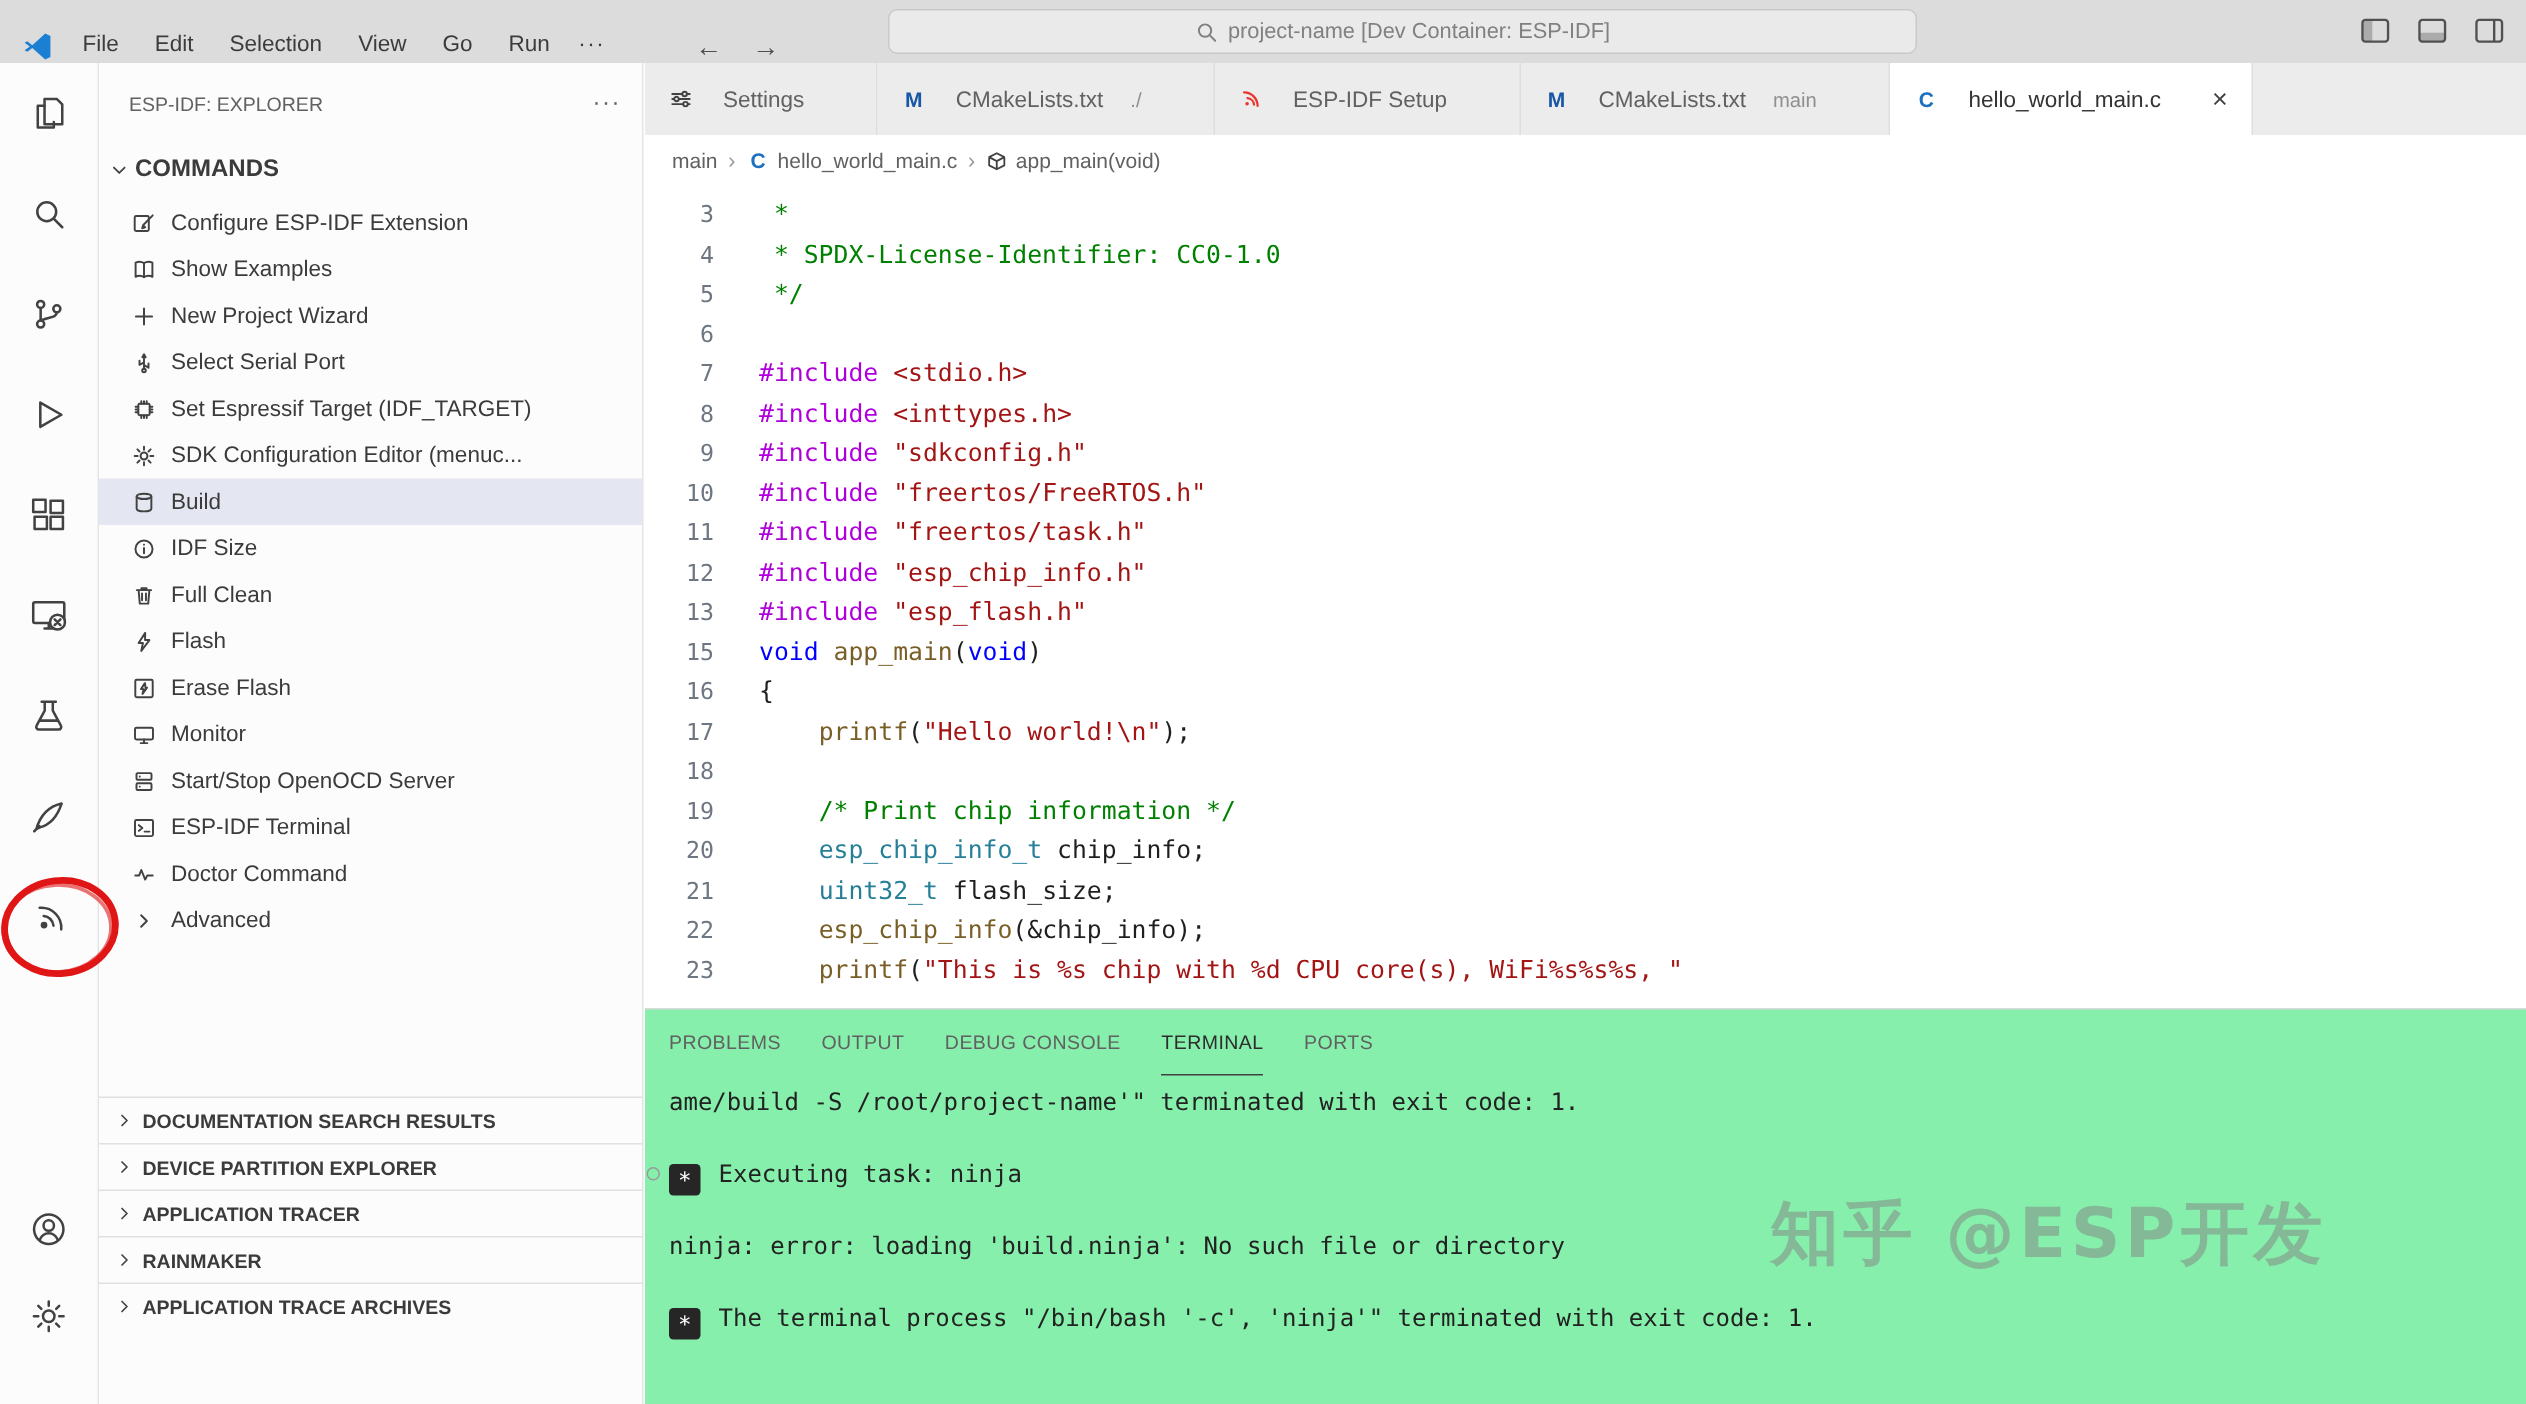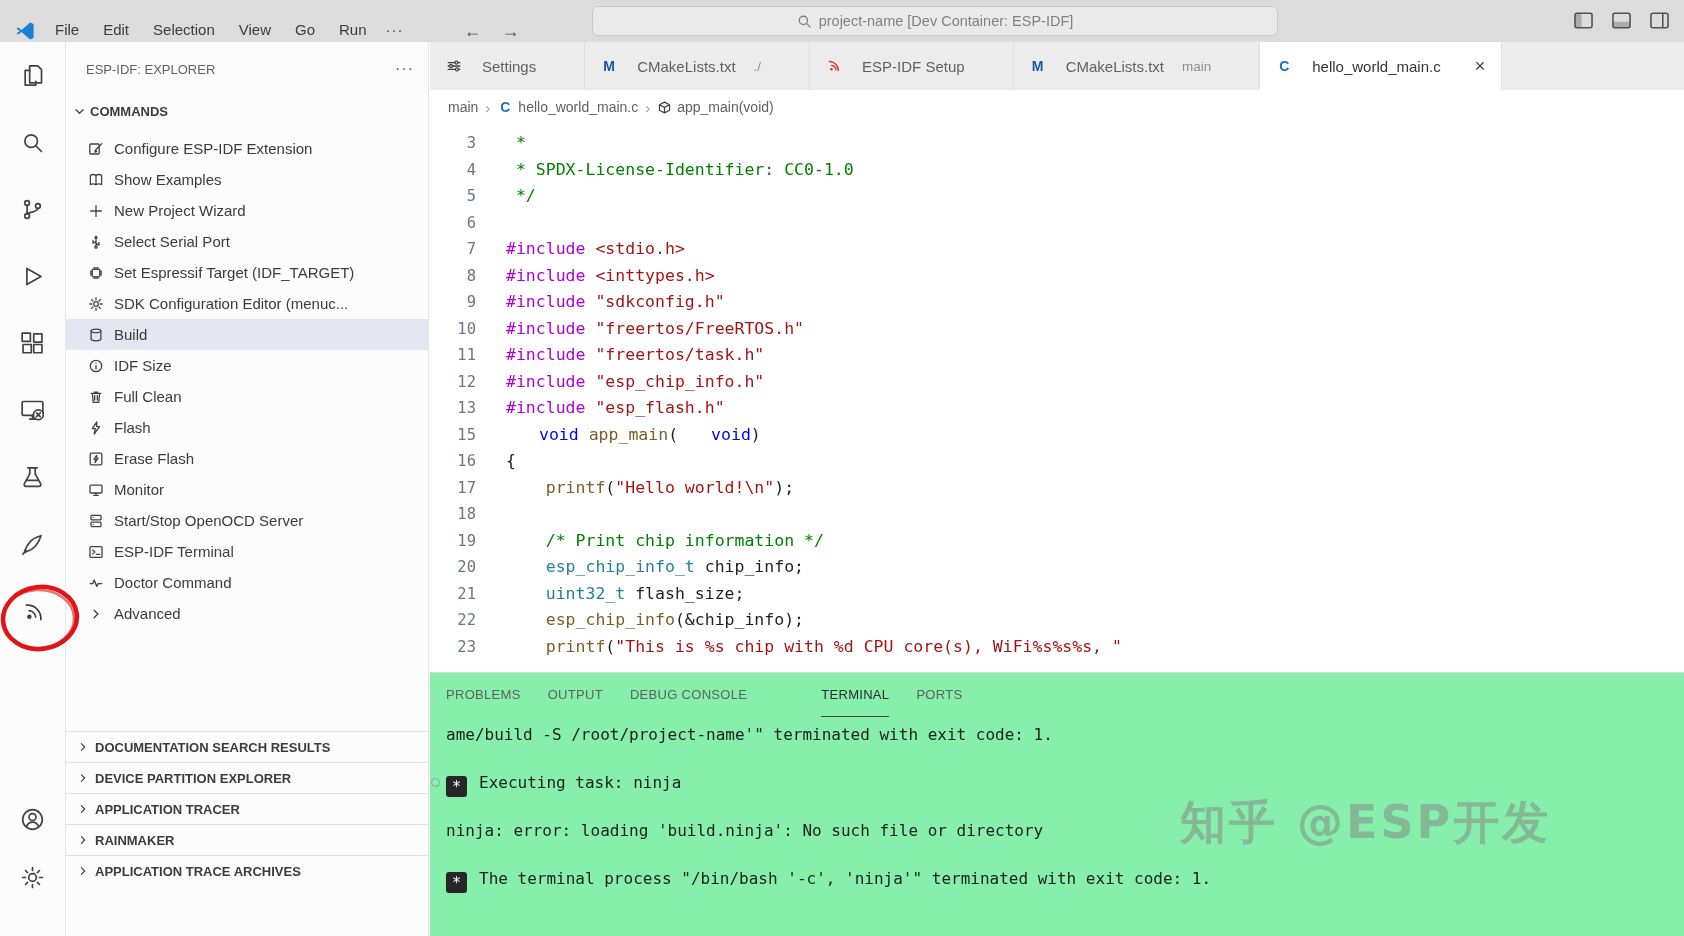--- a/index.html
+++ b/index.html
@@ -34,21 +34,21 @@
   .ab-bottom { position: absolute; left: 0; bottom: 30px; width: 65px; }
   .ab-bottom .ab-item { height: 58px; }
   
   .sidebar { position: absolute; left: 66px; top: 42px; width: 363px; height: 894px;
     background: #fcfcfc; border-right: 1px solid #e5e5e5; overflow: hidden; }
   .sidebar-head { position: absolute; top: 18px; left: 20px; right: 14px;
     display: flex; align-items: center; justify-content: space-between;
     font-size: 13px; color: #616161; }
   .sidebar-more { font-size: 16px; letter-spacing: 1px; cursor: pointer; }
   .commands-head { position: absolute; top: 62px; left: 6px; display: flex; align-items: center; gap: 3px;
-    font-size: 13px; font-weight: 700; color: #3b3b3b; cursor: pointer; }
+    font-size: 16px; font-weight: 700; color: #3b3b3b; cursor: pointer; }
   .commands-head svg { width: 15px; height: 15px; }
   #cmd-list { position: absolute; top: 91px; left: 0; right: 0; }
   .cmd-row { display: flex; align-items: center; gap: 10px; height: 31px; padding-left: 22px;
     font-size: 15px; color: #3b3b3b; cursor: pointer; }
   .cmd-row.selected { background: #e4e6f1; }
   .cmd-row svg { width: 16px; height: 16px; }
   .ico { display: flex; flex: none; }
   #bottom-sections { position: absolute; left: 0; right: 0; top: 689px; }
   .section-row { display: flex; align-items: center; gap: 5px; height: 31px; padding-left: 10px;
     border-top: 1px solid #e0e0e0; font-size: 13px; font-weight: 700; color: #3b3b3b; cursor: pointer; }
@@ -71,28 +71,28 @@
   .bc-item { display: flex; align-items: center; gap: 5px; cursor: pointer; }
   .bc-item svg { width: 15px; height: 15px; }
   .bc-sep { color: #9a9a9a; font-size: 15px; }
   
   .code { position: absolute; left: 0; top: 82px; right: 0; height: 548px; overflow: hidden;
     font-family: "DejaVu Sans Mono", monospace; font-size: 16.5px; padding-top: 6px; background: #fff; }
   .code-line { display: flex; height: 26.5px; line-height: 26.5px; }
   .lnum { width: 46px; text-align: right; color: #6e7681; flex: none; font-size: 15.5px; }
   .ltext { margin-left: 30px; white-space: pre; }
   .tk-d { color: #af00db; } .tk-s { color: #a31515; } .tk-c { color: #008000; }
-  .tk-k { color: #0000ff; margin-left: 33px; } .tk-f { color: #795e26; } .tk-t { color: #267f99; } .tk-p { color: #1f1f1f; }
+  .tk-k { color: #0000ff; } .tk-f { color: #795e26; } .tk-t { color: #267f99; } .tk-p { color: #1f1f1f; }
   
   .panel { position: absolute; left: 0; right: 0; top: 630px; height: 264px;
     border-top: 1px solid #d9d9d9; background: #86efac; }
   .panel-tabs { display: flex; gap: 27px; align-items: stretch; height: 44px; padding-left: 16px;
     font-size: 13px; color: #616161; letter-spacing: .3px; }
   .ptab { display: flex; align-items: center; cursor: pointer; border-bottom: 1.5px solid transparent; }
-  .ptab.active { color: #2d2d2d; border-bottom-color: #424242; margin-left: 47px; }
+  .ptab.active { color: #2d2d2d; border-bottom-color: #424242; }
   .term { padding: 6px 0 0 16px; font-family: "DejaVu Sans Mono", monospace; font-size: 16px; color: #222; }
   .term-line { height: 24px; line-height: 24px; position: relative; white-space: pre; }
   .term-marker { display: inline-block; width: 21px; height: 21px; background: #262626; color: #fff;
     border-radius: 3px; text-align: center; line-height: 22px; font-size: 15px; margin-right: 12px; vertical-align: -4px; }
   .term-dot { position: absolute; left: -15px; top: 7px; width: 9px; height: 9px;
     border: 1.5px solid #9a9a9a; border-radius: 50%; cursor: pointer; }
   
   .watermark { position: absolute; left: 1180px; top: 792px; font-size: 46px; font-weight: 700;
     color: rgba(130,130,130,.5); letter-spacing: 3px; z-index: 40; font-family: "DejaVu Sans", sans-serif; pointer-events: none; }
   .red-circle { position: absolute; left: -4px; top: 578px; z-index: 50; pointer-events: none; }

